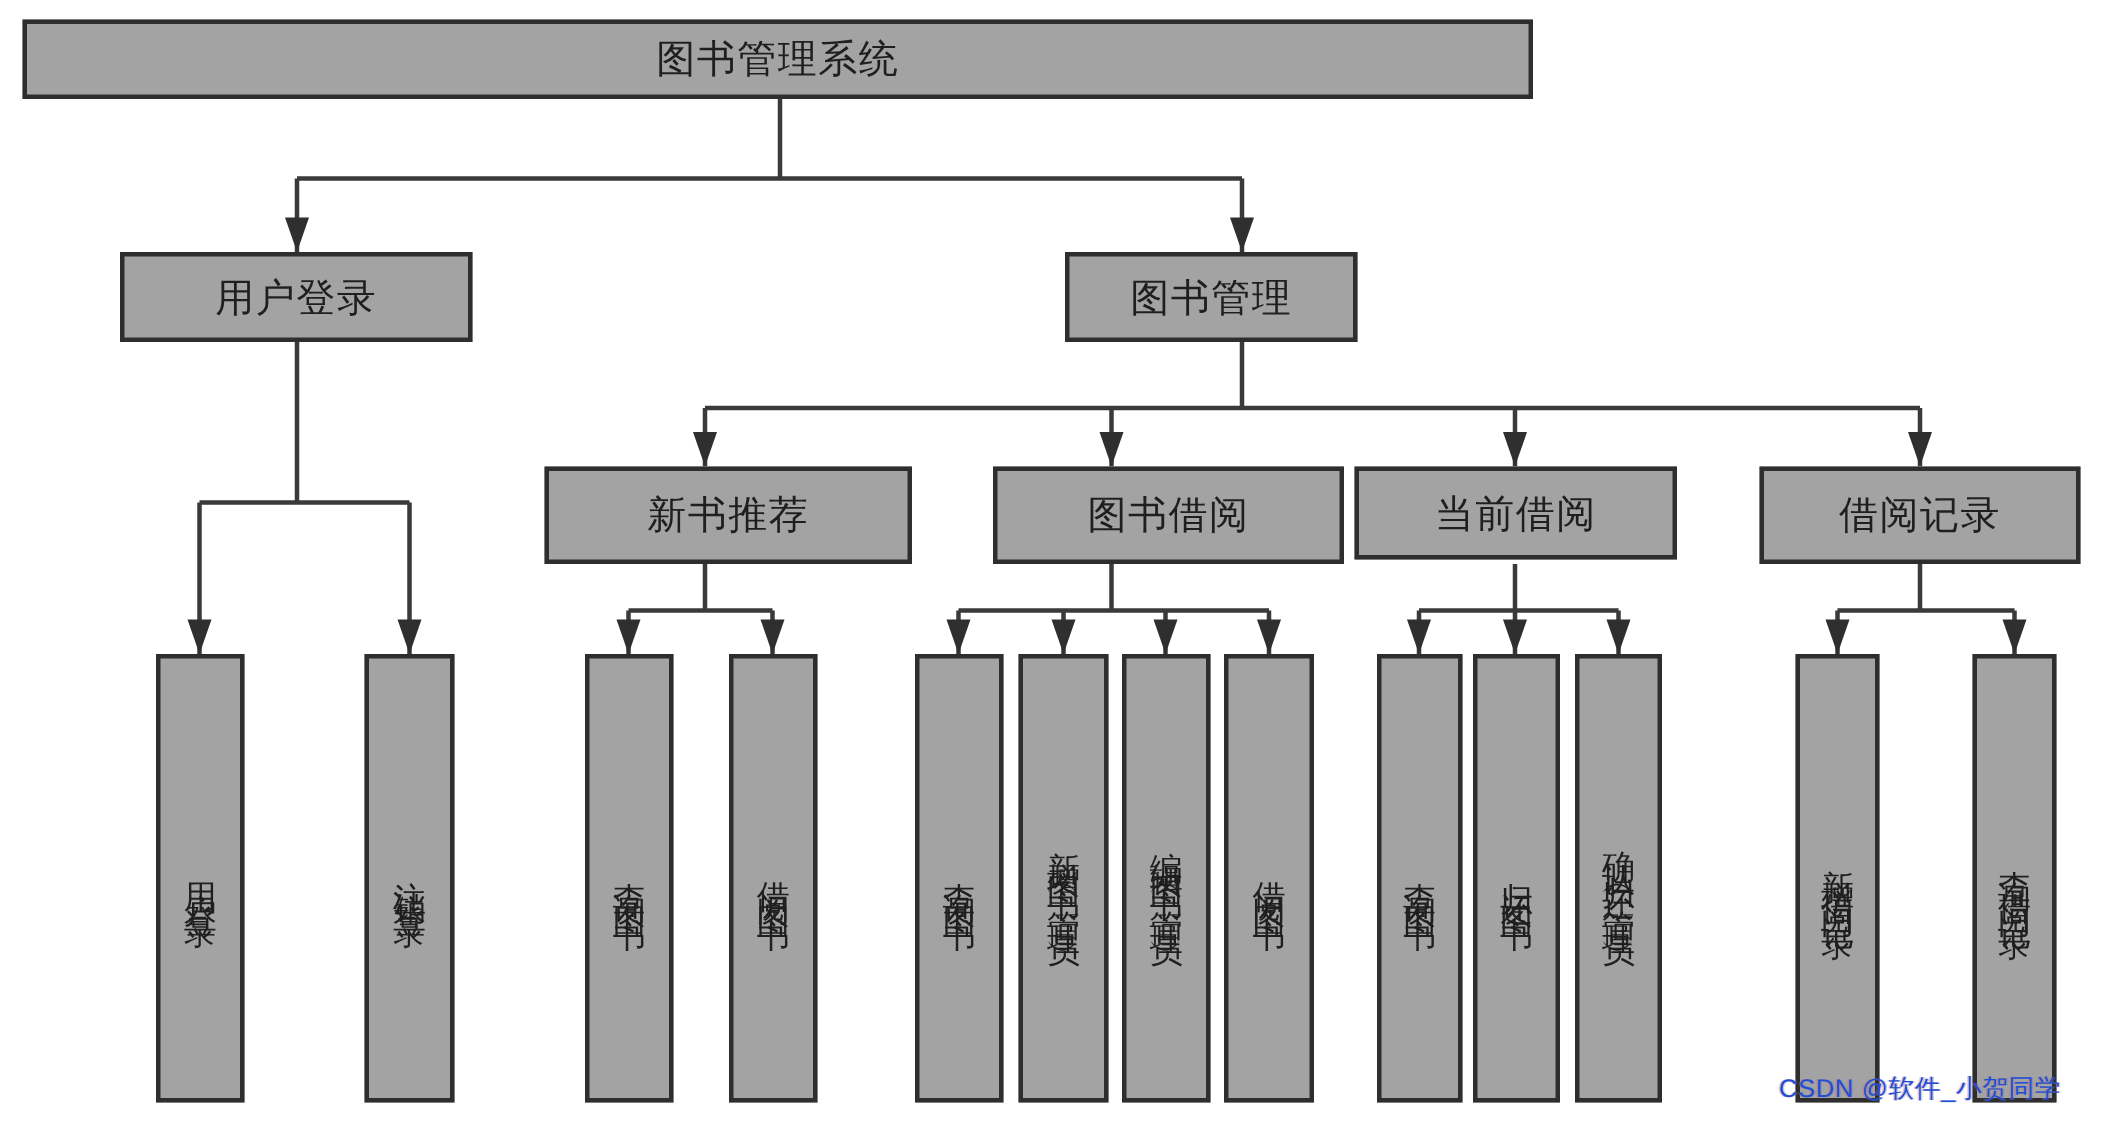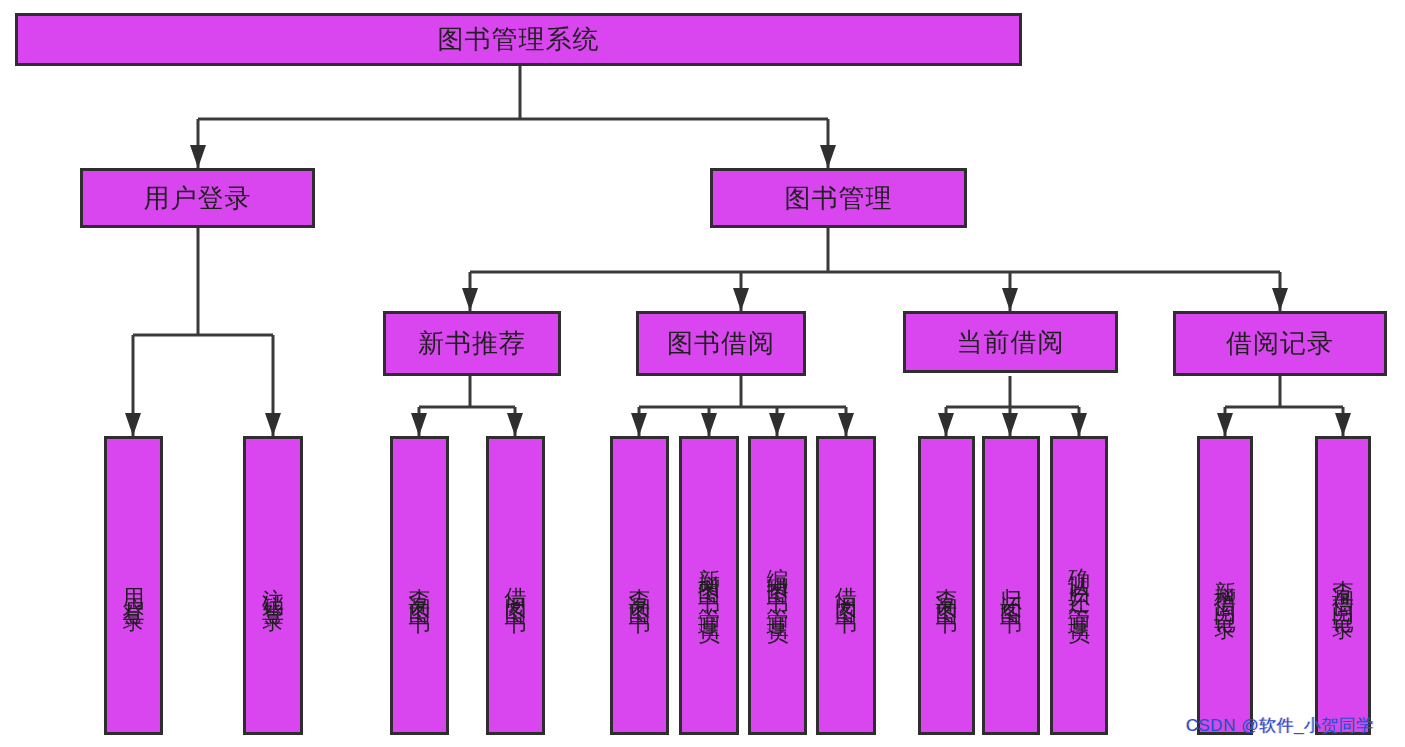--- a/index.html
+++ b/index.html
@@ -3,21 +3,21 @@
 <meta charset="utf-8">
 <style>
   html,body{margin:0;padding:0;background:#fff;}
   .canvas{
     position:relative;width:1405px;height:747px;background:#ffffff;
     font-family:"Liberation Sans","DejaVu Sans",sans-serif;
     overflow:hidden;color:#222;
   }
   .connectors{position:absolute;left:0;top:0;width:1405px;height:747px;}
   .box{
-    position:absolute;background:#d946ef;border:3px solid #2e2e2e;
+    position:absolute;background:#a3a3a3;border:3px solid #2e2e2e;
     display:flex;align-items:center;justify-content:center;
     box-sizing:border-box;color:#1f1f1f;
   }
   .hlabel{font-size:26px;font-weight:500;letter-spacing:1px;white-space:nowrap;}
   .leaf{top:436px;height:299px;}
   .vtext{
     writing-mode:vertical-rl;text-orientation:mixed;
     font-size:22px;font-weight:500;letter-spacing:8px;line-height:1;
     white-space:nowrap;
   }
@@ -66,28 +66,28 @@
     </g>
   </svg>
 
   <div class="box" style="left:15px;top:13px;width:1007px;height:53px">
     <span class="hlabel">图书管理系统</span>
   </div>
 
   <div class="box" style="left:80px;top:168px;width:235px;height:60px">
     <span class="hlabel">用户登录</span>
   </div>
-  <div class="box" style="left:710px;top:168px;width:257px;height:60px">
+  <div class="box" style="left:710px;top:168px;width:195px;height:60px">
     <span class="hlabel">图书管理</span>
   </div>
 
-  <div class="box" style="left:383px;top:311px;width:178px;height:65px">
+  <div class="box" style="left:363px;top:311px;width:245px;height:65px">
     <span class="hlabel">新书推荐</span>
   </div>
-  <div class="box" style="left:636px;top:311px;width:170px;height:65px">
+  <div class="box" style="left:662px;top:311px;width:234px;height:65px">
     <span class="hlabel">图书借阅</span>
   </div>
   <div class="box" style="left:903px;top:311px;width:215px;height:62px">
     <span class="hlabel">当前借阅</span>
   </div>
   <div class="box" style="left:1173px;top:311px;width:214px;height:65px">
     <span class="hlabel">借阅记录</span>
   </div>
 
   <div class="box leaf" style="left:104px;width:59px">

